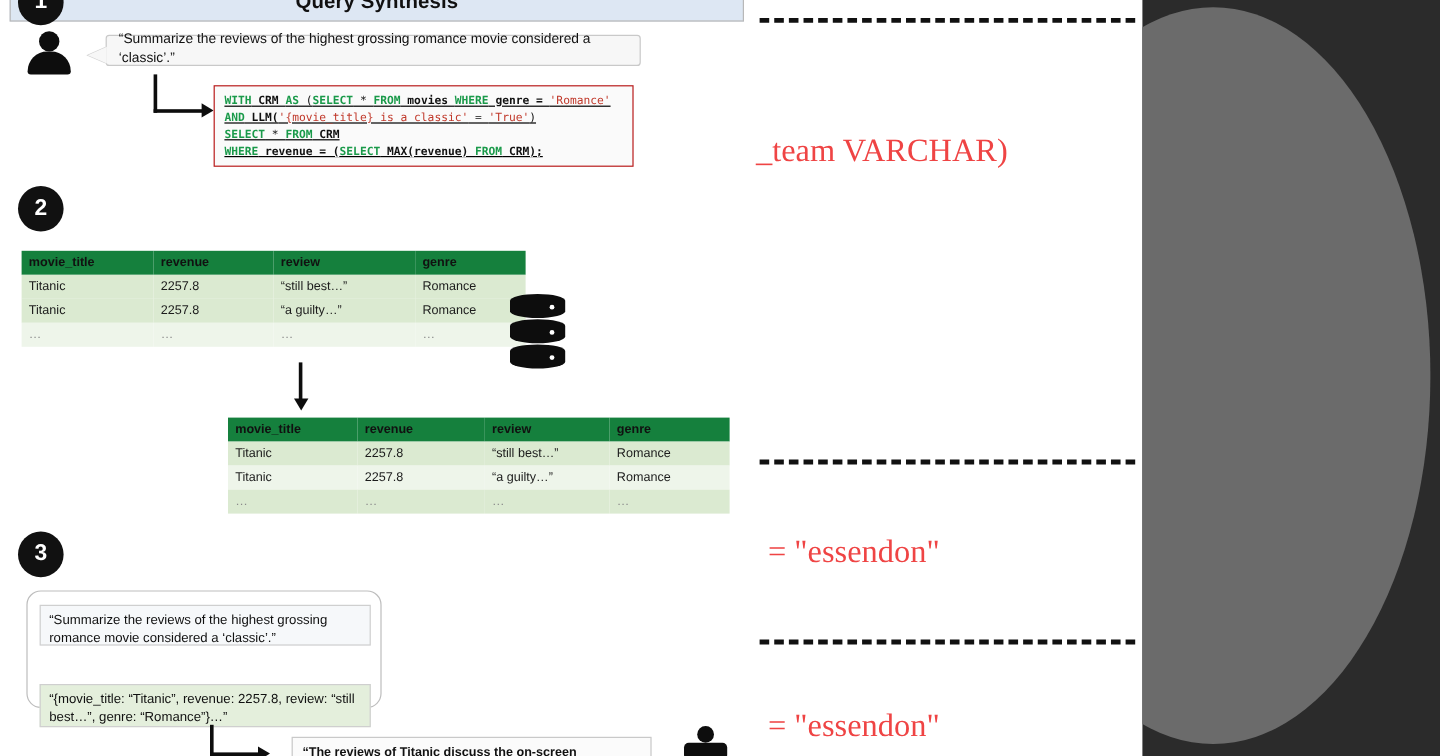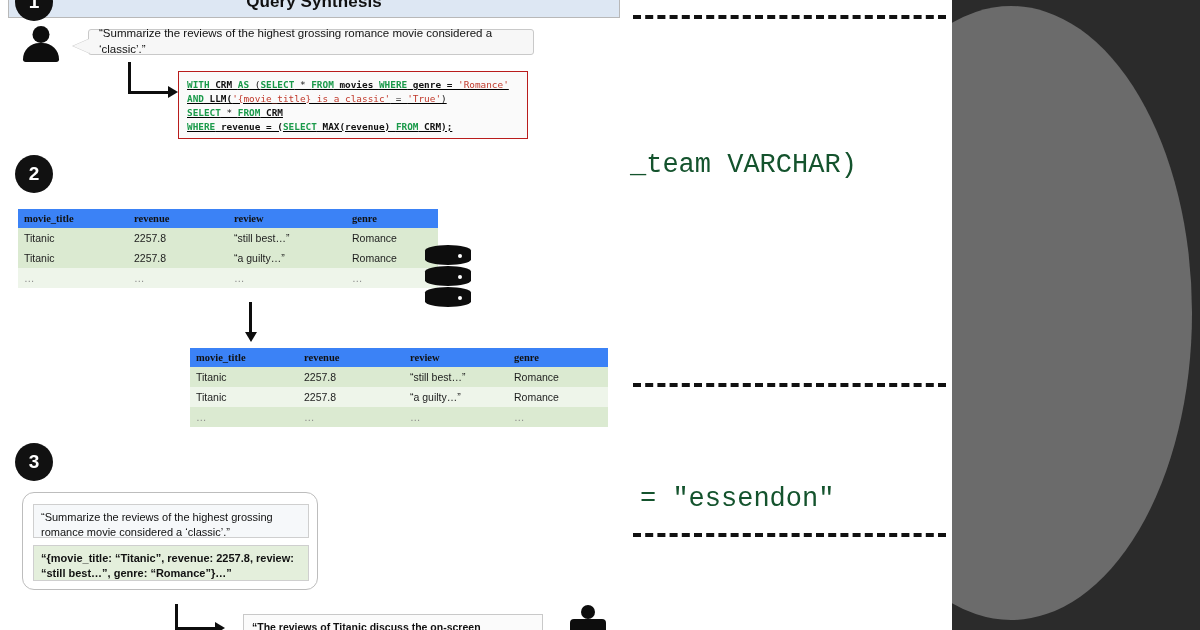--- a/index.html
+++ b/index.html
@@ -87,25 +87,24 @@
   .vtip {
     position: absolute; width: 0; height: 0;
     border-left: 6px solid transparent;
     border-right: 6px solid transparent;
     border-top: 10px solid #0d0d0d;
   }
 
   
   .dtable { position: absolute; border-collapse: collapse; table-layout: fixed; }
   .dtable th {
-    background: #3b82f6; color: #111;
+    background: #15803d; color: #111;
     font-size: 10.5px; font-weight: bold;
     text-align: left; padding: 4px 6px;
     border: none;
-    font-family: Liberation Serif, serif;
   }
   .dtable td {
     font-size: 10.5px; color: #1c1c1c;
     text-align: left; padding: 4px 6px;
     border: none;
   }
   .dtable tr.odd  td { background: #eef5ea; }
   .dtable tr.even td { background: #dbead1; }
   .dtable tr.ell td { color: #8a8a8a; }
 
@@ -121,44 +120,43 @@
     border: 1px solid #bdbdbd;
     border-radius: 12px;
   }
   .inner-box {
     position: absolute;
     border: 1px solid #cfcfcf;
     font-size: 11px; line-height: 1.35; color: #111;
     padding: 5px 7px;
   }
   .inner-q { background: #f6f8fa; }
-  .inner-a { background: #e4efdc; font-weight: bold; }
+  .inner-a { background: #e4efdc; font-weight: normal; margin-top: 25px; }
 
   
   .final-box {
     position: absolute;
     background: #fbfbfb;
     border: 1px solid #c9c9c9;
     font-size: 10.5px; color: #111; font-weight: bold;
     padding: 6px 8px;
   }
 
   
   #code-strip { position: absolute; left: 630px; top: 0; width: 322px; height: 630px; background: #fff; }
   .dashed-rule {
     position: absolute; left: 3px; width: 313px; height: 0;
     border-top: 4px dashed #111;
   }
   .mono-line {
     position: absolute;
-    font-family: Liberation Mono, monospace;
+    font-family: Liberation Serif, serif;
     font-size: 27px;
-    color: #14532d;
+    color: #ef4444;
     white-space: pre;
-    margin-top: 40px;
   }
 
   
   #dark-panel {
     position: absolute; left: 952px; top: 0; width: 248px; height: 630px;
     background: #2b2b2b; overflow: hidden;
   }
   #gray-circle {
     position: absolute;
     border-radius: 50%;

